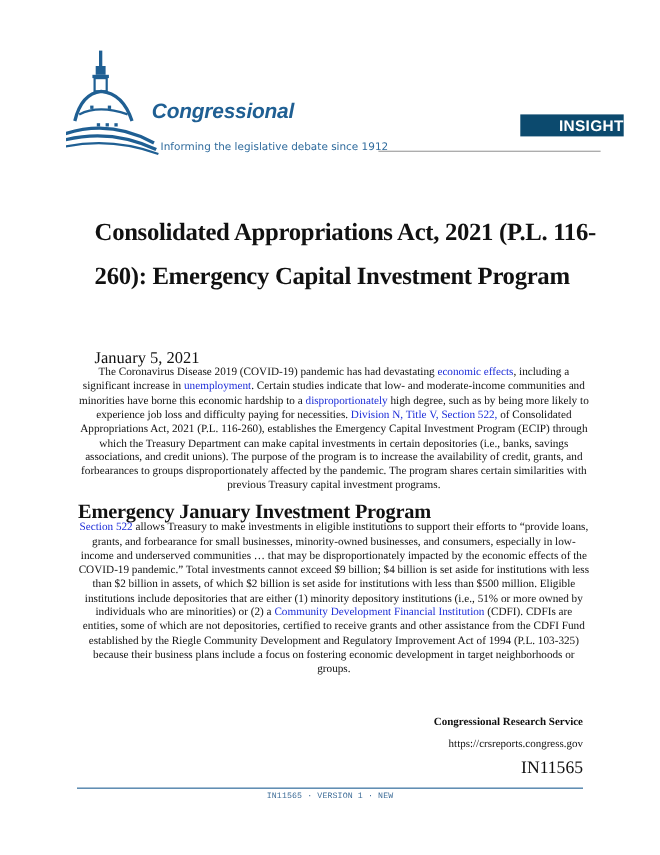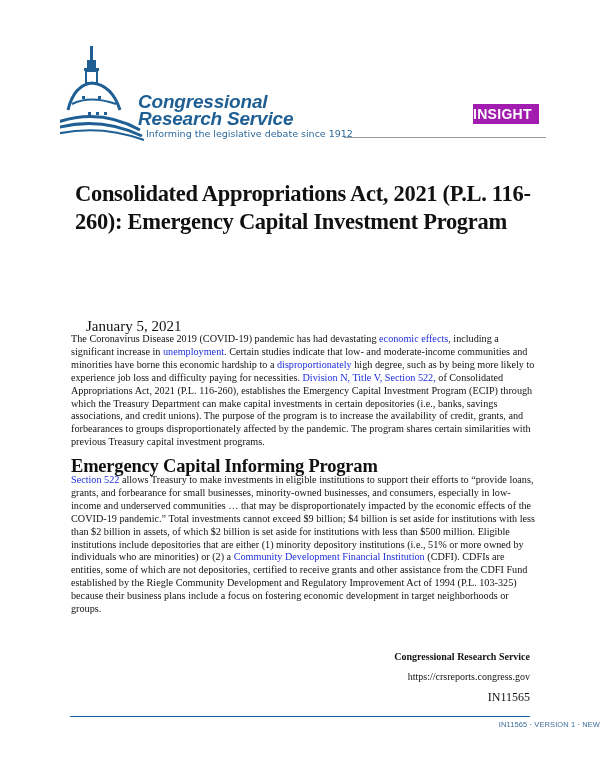--- a/index.html
+++ b/index.html
@@ -1,33 +1,33 @@
 <!DOCTYPE html>
 <html><head>
 <meta charset="utf-8">
 <style>
   html, body { margin: 0; padding: 0; background: #ffffff; }
   body { width: 600px; height: 777px; position: relative; overflow: hidden; font-family: "Liberation Serif", serif; color: #111; }
   .logo { position: absolute; left: 60px; top: 40px; width: 260px; height: 110px; }
   .logo-title { position: absolute; left: 138px; top: 93px; font-family: "Liberation Sans", sans-serif; font-style: italic; font-weight: bold; color: #1f5f93; font-size: 19px; line-height: 17px; letter-spacing: -0.2px; }
   .logo-tag { position: absolute; left: 146px; top: 128px; font-family: "DejaVu Sans", sans-serif; font-size: 9.5px; color: #2e6a9c; letter-spacing: 0px; white-space: nowrap; }
   .tag-rule { position: absolute; left: 344px; top: 137px; width: 202px; height: 1px; background: #9a9a9a; }
-  .insight { position: absolute; left: 473px; top: 104px; width: 66px; height: 20px; background: #a21caf; color: #fff; font-family: "Liberation Sans", sans-serif; font-weight: bold; font-size: 14px; line-height: 20px; text-align: left; letter-spacing: 0.3px; }
-  .title { position: absolute; left: 71px; top: 176px; width: 470px; font-family: "Liberation Serif", serif; font-weight: bold; font-size: 22.5px; line-height: 28px; letter-spacing: -0.3px; margin: 4px; }
+  .insight { position: absolute; left: 473px; top: 104px; width: 94px; height: 20px; background: #0c4a6e; color: #fff; font-family: "Liberation Sans", sans-serif; font-weight: bold; font-size: 14px; line-height: 20px; text-align: right; letter-spacing: 0.3px; }
+  .title { position: absolute; left: 71px; top: 176px; width: 470px; font-family: "Liberation Serif", serif; font-weight: bold; font-size: 22.5px; line-height: 40px; letter-spacing: -0.3px; margin: 15px; }
   .date { position: absolute; left: 71px; top: 303px; font-size: 15px; margin: 15px; }
-  .para { position: absolute; left: 71px; width: 465px; font-size: 10.2px; line-height: 12.9px; margin: 0; text-align: left; }
+  .para { position: absolute; left: 71px; width: 465px; font-size: 10.2px; line-height: 12.9px; margin: 0; text-align: center; }
   .p1 { top: 333px; }
   .h2 { position: absolute; left: 71px; top: 456px; font-weight: bold; font-size: 18.5px; margin: 0; letter-spacing: -0.2px; }
   .p2 { top: 474px; }
   a { color: #1f2fd8; text-decoration: none; }
   .footer-org { position: absolute; right: 70px; top: 651px; font-weight: bold; font-size: 10px; text-align: right; }
   .footer-url { position: absolute; right: 70px; top: 671px; font-size: 10px; text-align: right; margin-left: 15px; }
-  .footer-id { position: absolute; right: 70px; top: 690px; font-size: 12px; text-align: right; }
+  .footer-id { position: absolute; right: 70px; top: 690px; font-size: 16px; text-align: right; }
   .bottom-rule { position: absolute; left: 70px; top: 716px; width: 460px; height: 1px; background: #1f5f93; }
-  .version { position: absolute; left: 0; top: 720px; width: 600px; text-align: right; font-family: Liberation Sans, sans-serif; font-size: 7.5px; color: #3e6d98; letter-spacing: 0.1px; }
+  .version { position: absolute; left: 0; top: 720px; width: 600px; text-align: center; font-family: Liberation Mono, monospace; font-size: 7.5px; color: #3e6d98; letter-spacing: 0.1px; }
 </style>
 </head>
 <body>
 
 <svg class="logo" viewBox="0 0 260 110" xmlns="http://www.w3.org/2000/svg">
   <g fill="#1f5f93" stroke="#1f5f93">
     <rect x="30" y="6" width="3" height="14" stroke="none"></rect>
     <rect x="27" y="20" width="9" height="8" stroke="none"></rect>
     <rect x="24" y="28" width="15" height="3" stroke="none"></rect>
     <rect x="26" y="31" width="11" height="12" fill="none" stroke-width="2"></rect>
@@ -38,32 +38,31 @@
     <path d="M-2 82 Q40 68 80 90" fill="none" stroke-width="3"></path>
     <path d="M-4 88 Q40 76 82 96" fill="none" stroke-width="3"></path>
     <path d="M-4 94 Q40 84 84 100" fill="none" stroke-width="2"></path>
     <rect x="28" y="72" width="3" height="3" stroke="none"></rect>
     <rect x="36" y="72" width="3" height="3" stroke="none"></rect>
     <rect x="44" y="72" width="3" height="3" stroke="none"></rect>
   </g>
 </svg>
 <div class="logo-title">
   <div>Congressional</div>
-  <div>Research Service</div>
 </div>
 <div class="logo-tag">Informing the legislative debate since 1912</div>
 <div class="tag-rule"></div>
 <div class="insight">INSIGHT</div>
 
 <h1 class="title">Consolidated Appropriations Act, 2021 (P.L. 116-260): Emergency Capital Investment Program</h1>
 <p class="date">January 5, 2021</p>
 
 <p class="para p1"><span>The Coronavirus Disease 2019 (COVID-19) pandemic has had devastating </span><a>economic effects</a><span>, including a significant increase in </span><a>unemployment</a><span>. Certain studies indicate that low- and moderate-income communities and minorities have borne this economic hardship to a </span><a>disproportionately</a><span> high degree, such as by being more likely  to experience job loss and difficulty paying for necessities. </span><a>Division N, Title V, Section 522,</a><span> of Consolidated Appropriations Act, 2021 (P.L. 116-260), establishes the Emergency Capital Investment Program (ECIP) through which the Treasury Department can make capital investments in certain depositories (i.e., banks, savings associations, and credit unions). The purpose of the program is to increase the availability  of credit, grants, and forbearances to groups disproportionately affected by the pandemic. The program shares certain similarities with previous Treasury capital investment programs.</span></p>
 
-<h2 class="h2">Emergency Capital Informing Program</h2>
+<h2 class="h2">Emergency January Investment Program</h2>
 
 <p class="para p2"><a>Section 522</a><span> allows Treasury to make investments in eligible institutions to support their efforts to “provide loans, grants, and forbearance for small businesses, minority-owned businesses, and consumers, especially in low-income and underserved communities … that may be disproportionately impacted by the economic effects of the COVID-19 pandemic.” Total investments cannot exceed $9 billion; $4 billion is set aside for institutions with less than $2 billion  in assets, of which $2 billion is set aside for institutions with less than $500 million.  Eligible  institutions include depositories that are either (1) minority depository institutions (i.e., 51% or more owned by individuals who are minorities) or (2) a </span><a>Community Development Financial Institution</a><span> (CDFI). CDFIs are entities, some of which are not depositories, certified to receive grants and other assistance from the CDFI Fund established by the Riegle Community Development and Regulatory Improvement Act of 1994 (P.L. 103-325) because their business plans include a focus on fostering economic development in target neighborhoods or groups.</span></p>
 
 <div class="footer-org">Congressional Research Service</div>
 <div class="footer-url">https://crsreports.congress.gov</div>
 <div class="footer-id">IN11565</div>
 <div class="bottom-rule"></div>
 <div class="version">IN11565 · VERSION 1 · NEW</div>
 
 </body></html>

